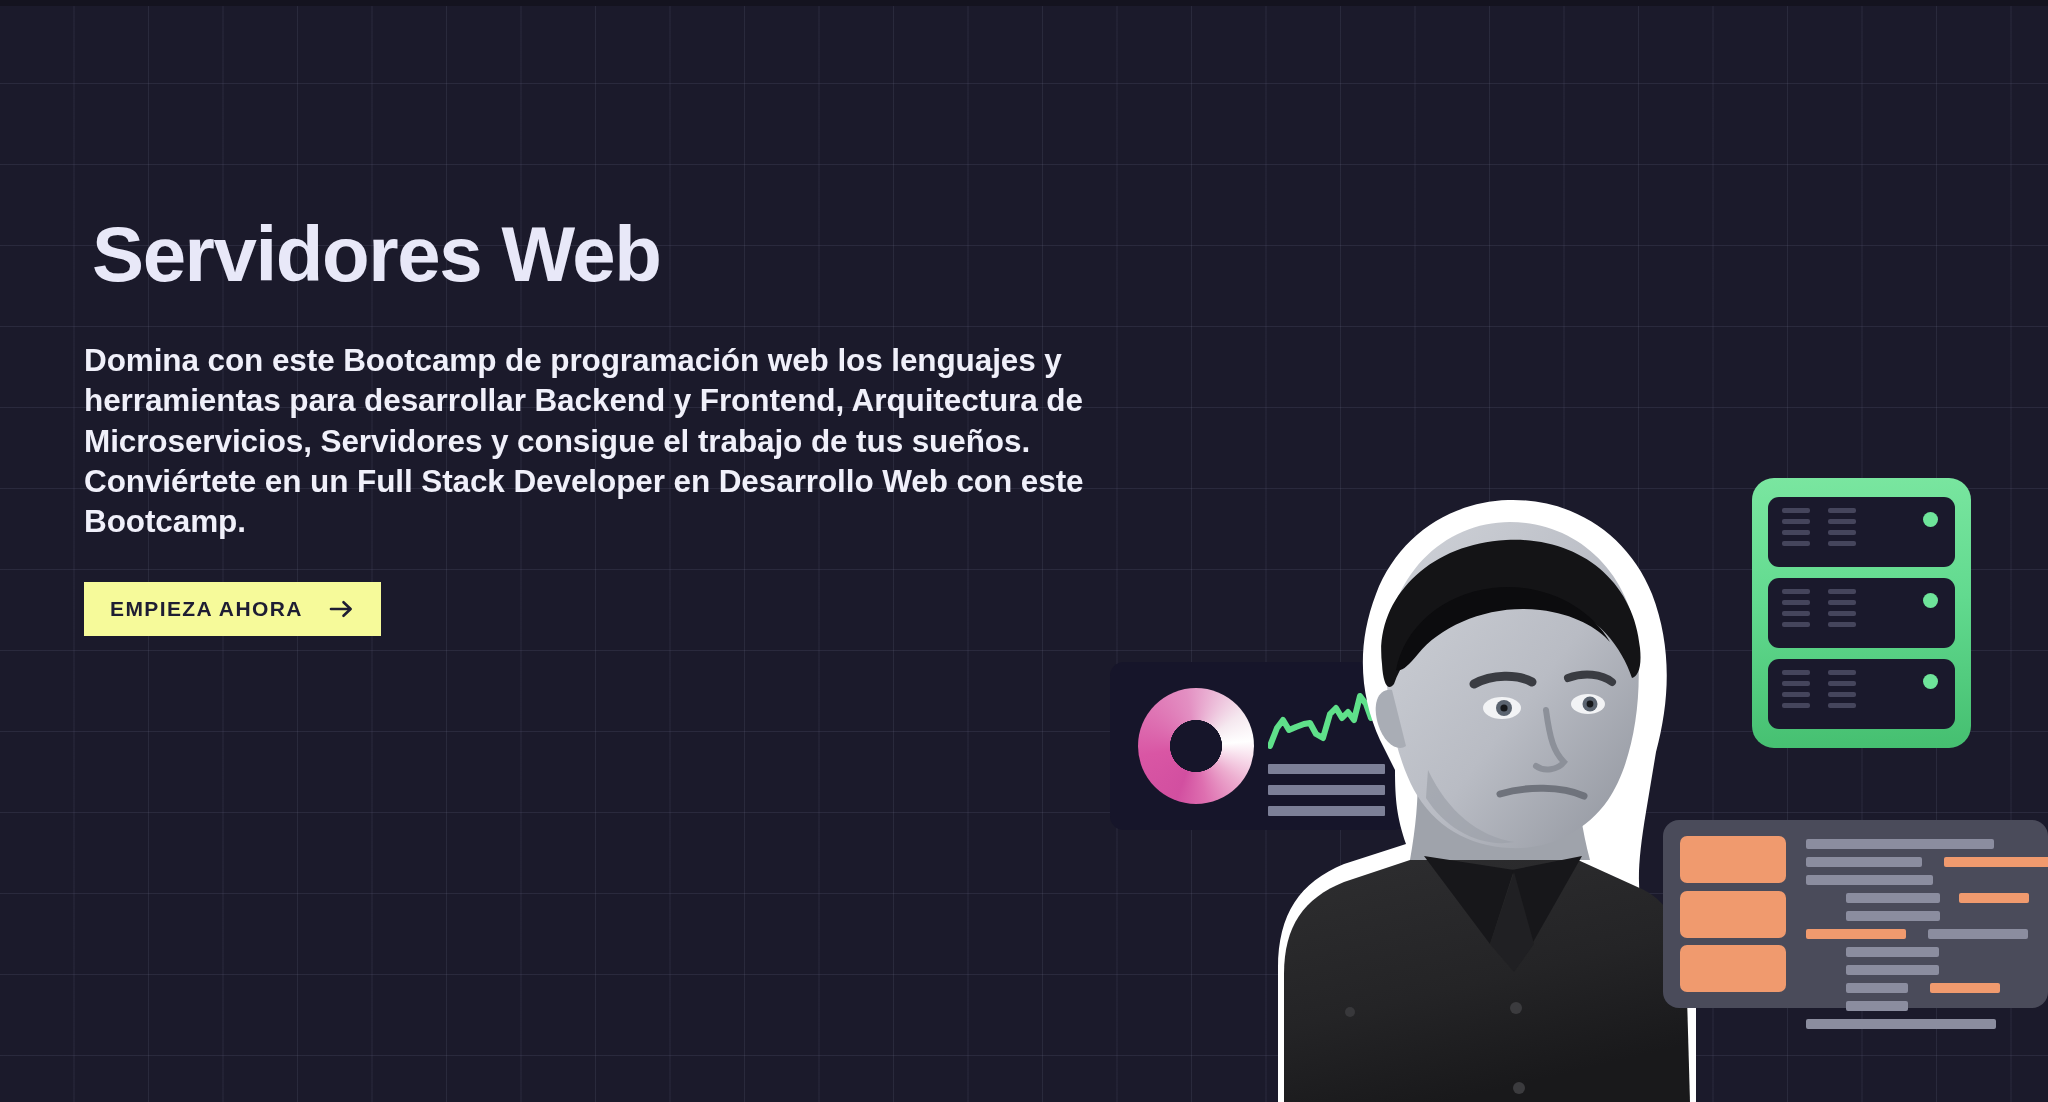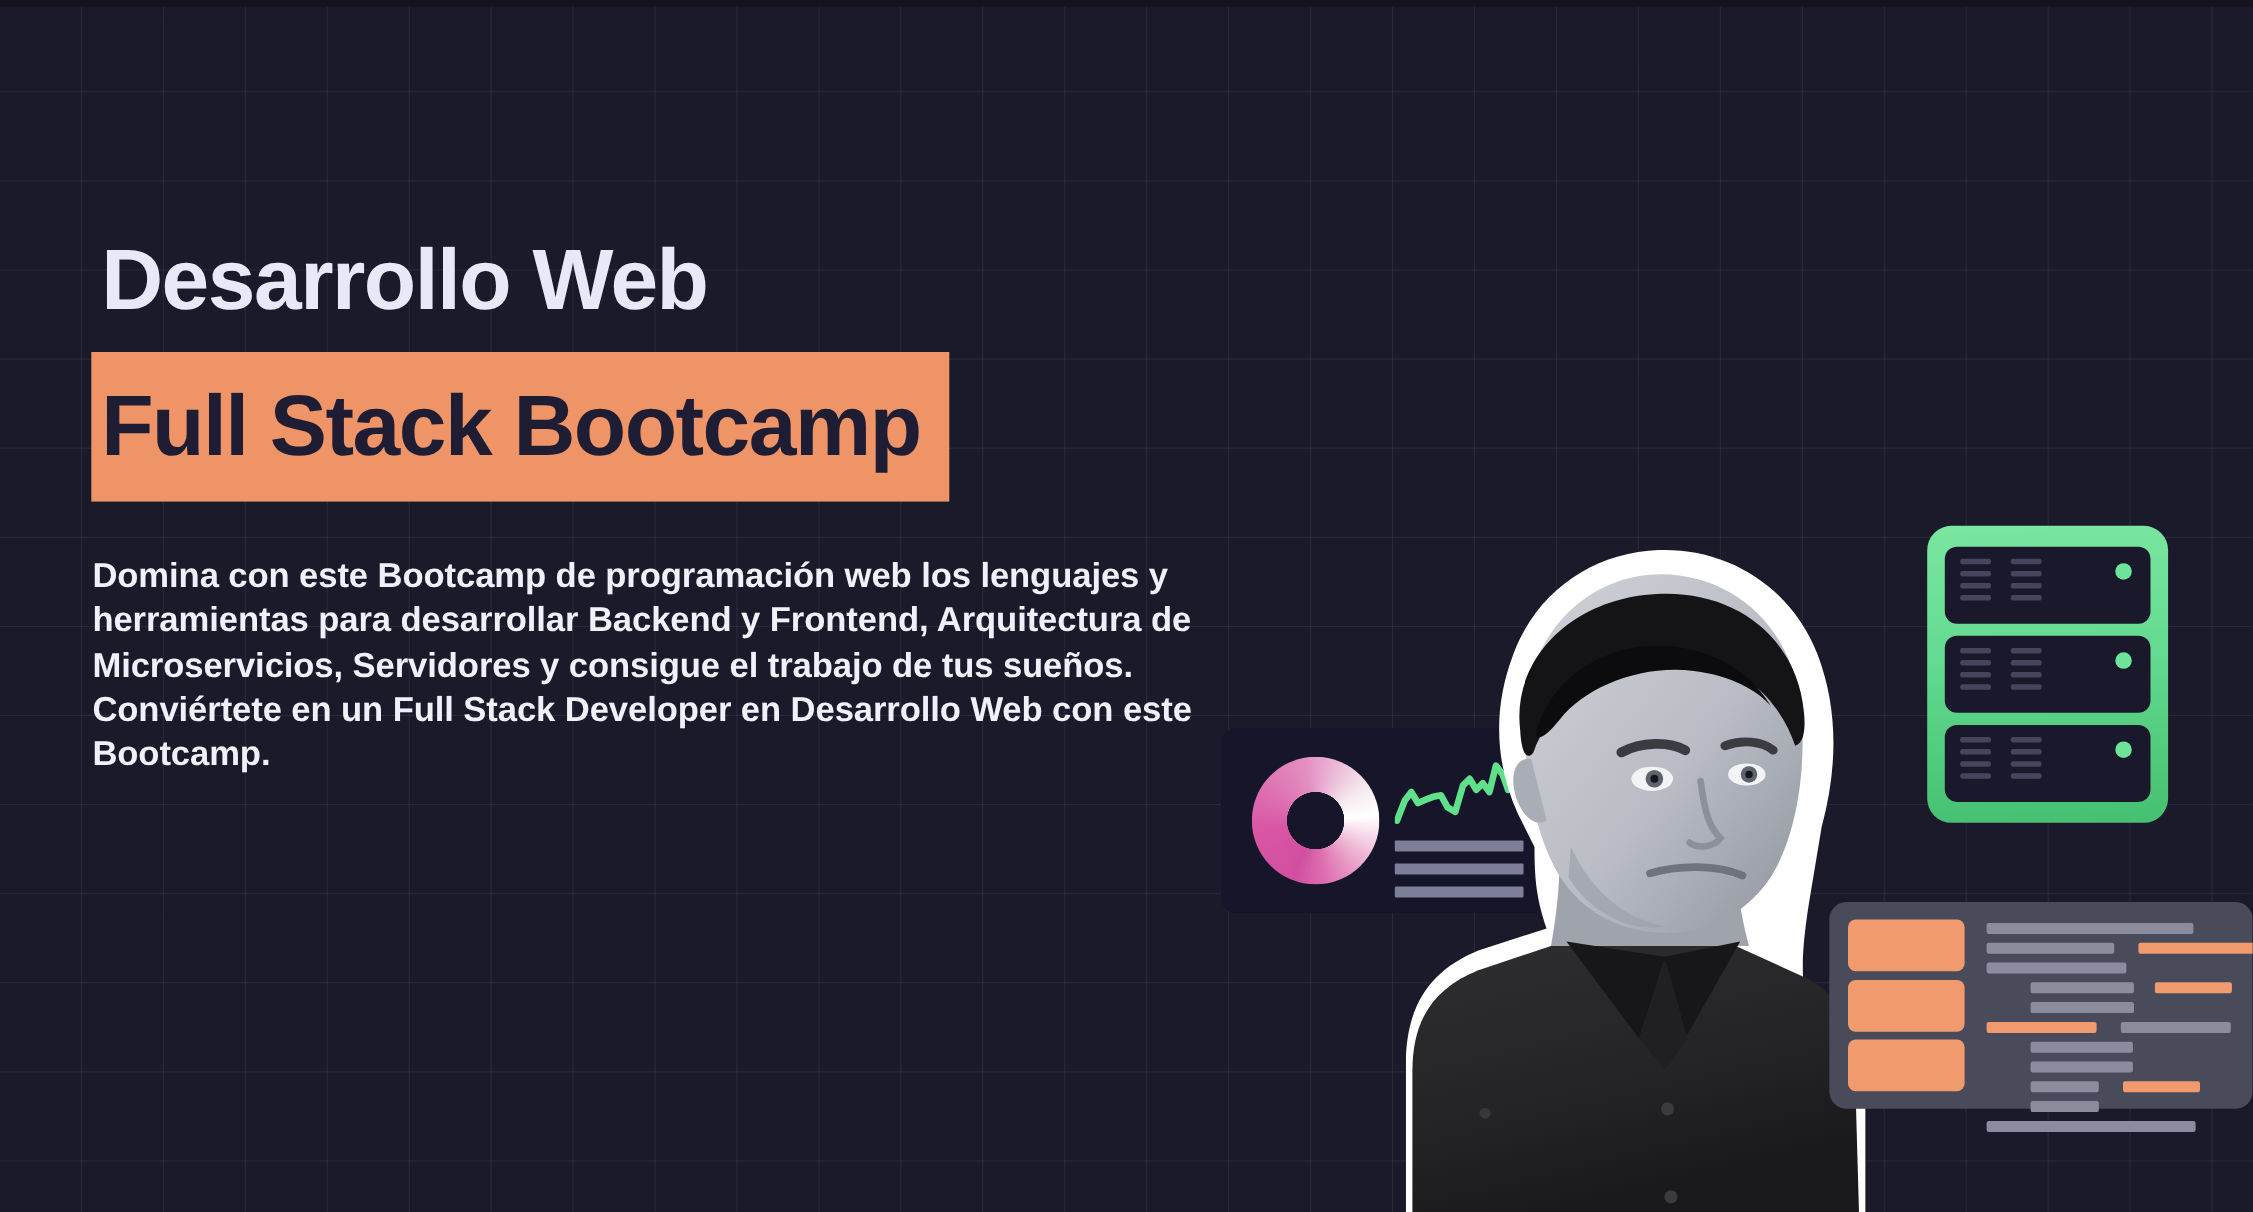--- a/index.html
+++ b/index.html
@@ -183,25 +183,31 @@
 </style>
 </head>
 <body>
 
 <div class="hero">
 
   <div class="grid-bg"></div>
   <div class="top-shadow"></div>
 
   <div class="copy">
-    <div class="headline-1">Desarrollo Web</div>
-    <div class="headline-hl-wrap">
-      <span class="headline-2">Full Stack Bootcamp</span>
-    </div>
+    <div class="headline-1">Servidores Web</div>
     <p class="lede">Domina con este Bootcamp de programación web los lenguajes y herramientas para desarrollar Backend y Frontend, Arquitectura de Microservicios, Servidores y consigue el trabajo de tus sueños. Conviértete en un Full Stack Developer en Desarrollo Web con este Bootcamp.</p>
+    <button class="cta">
+      <span class="cta-label">EMPIEZA AHORA</span>
+      <span class="cta-arrow">
+        <svg width="26" height="20" viewBox="0 0 26 20" aria-hidden="true">
+          <path d="M2 10 H21" stroke="#1e1d33" stroke-width="2.6" stroke-linecap="round" fill="none"></path>
+          <path d="M14.5 3.2 L21.6 10 L14.5 16.8" stroke="#1e1d33" stroke-width="2.6" stroke-linecap="round" stroke-linejoin="round" fill="none"></path>
+        </svg>
+      </span>
+    </button>
   </div>
 
   <div class="graphics">
 
     <div class="dash-card">
       <div class="donut"></div>
       <div class="sparkline">
         <svg width="118" height="68" viewBox="0 0 118 68" aria-hidden="true">
           <polyline points="2,64 9,46 15,38 21,48 28,45 36,42 42,41 48,52 55,56 62,32 68,26 74,36 80,30 86,38 92,14 98,22 103,36 109,18 115,26" fill="none" stroke="#5fe08a" stroke-width="6" stroke-linejoin="round" stroke-linecap="round"></polyline>
         </svg>

